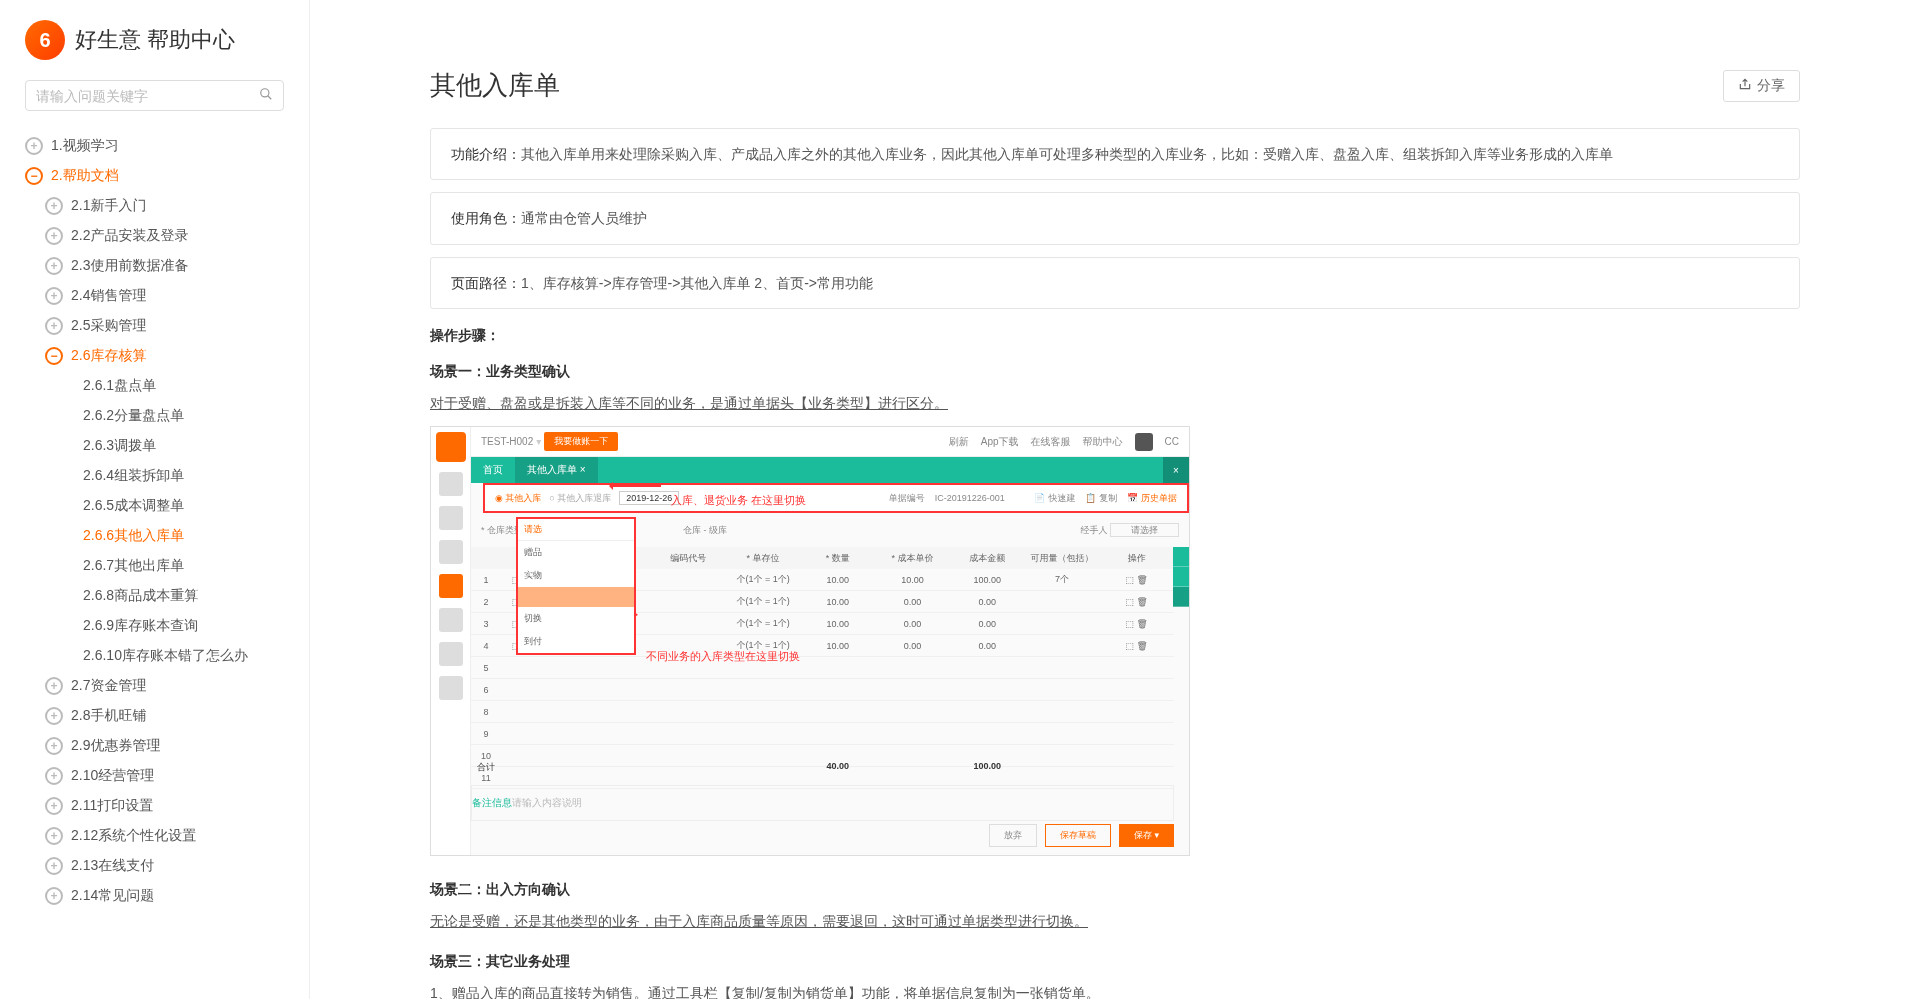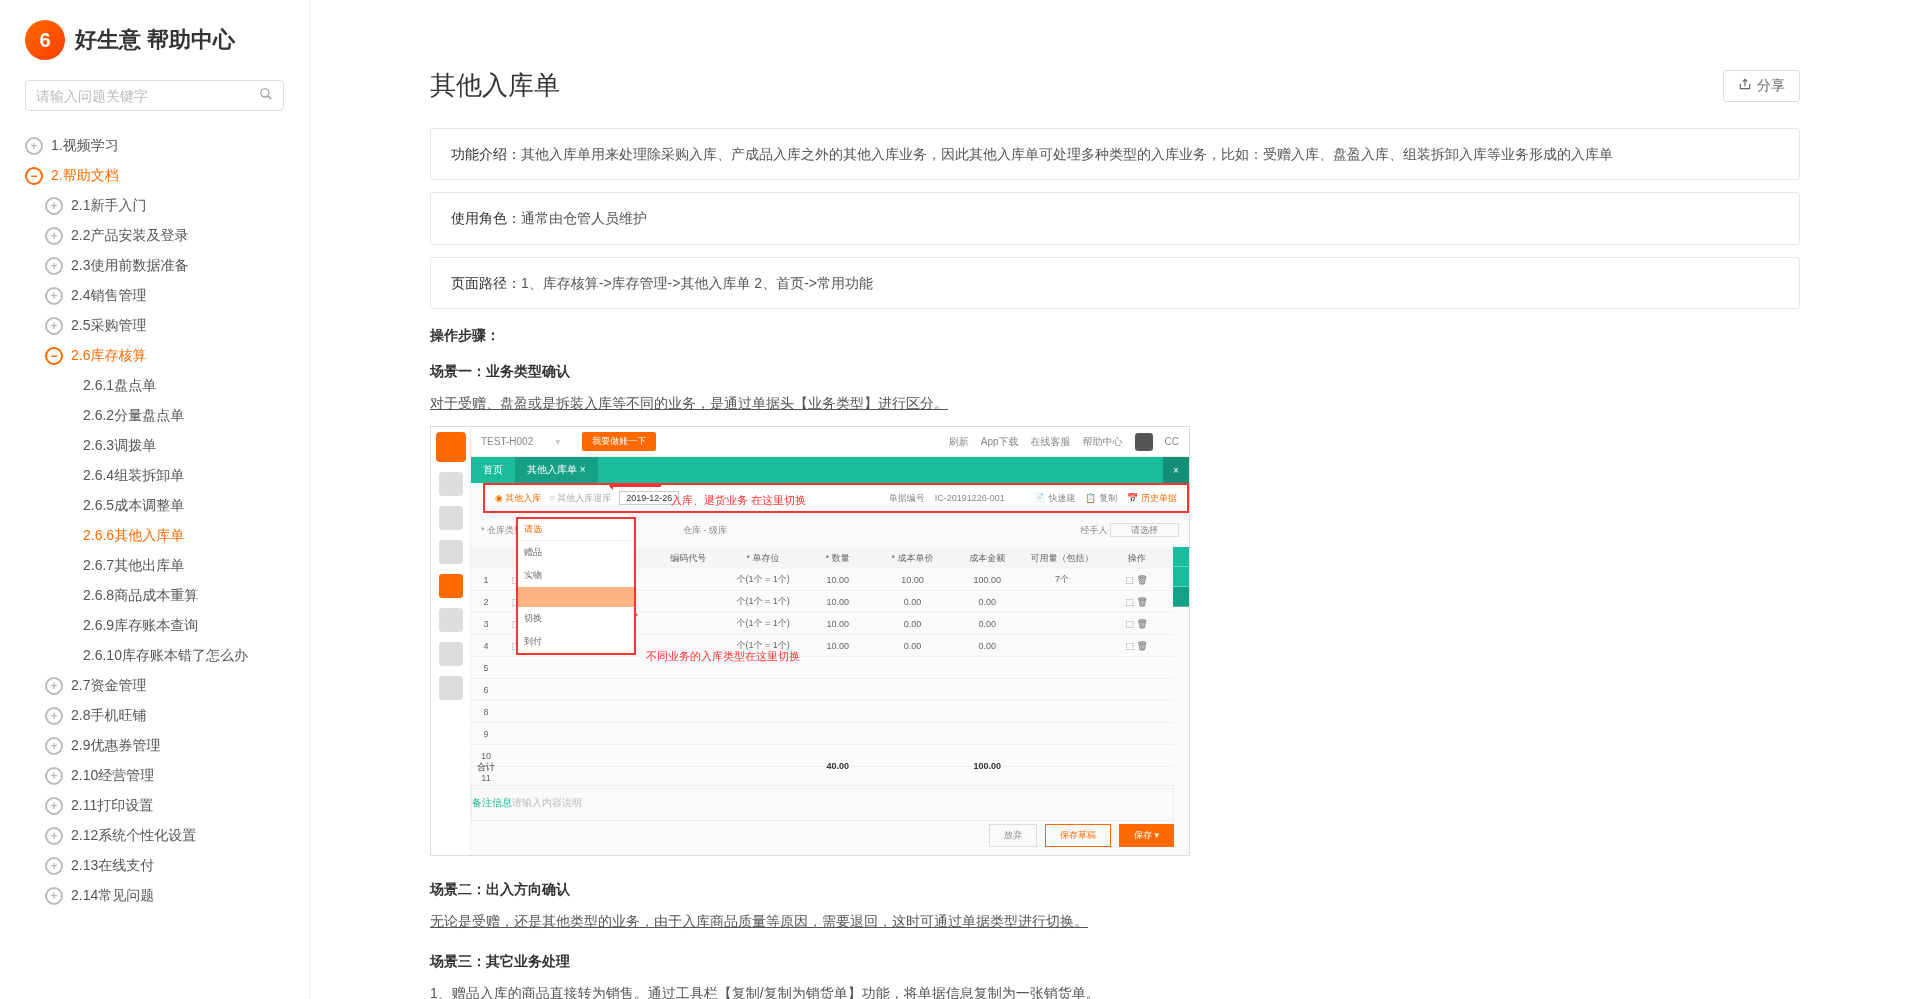--- a/index.html
+++ b/index.html
@@ -1,21 +1,21 @@
 <!DOCTYPE html>
 <html><head>
 <meta charset="utf-8">
 <style>
 * { margin: 0; padding: 0; box-sizing: border-box; }
 body { font-family: "Microsoft YaHei", Arial, sans-serif; font-size: 14px; color: #333; background: #fff; }
 .container { display: flex; width: 1920px; }
 .sidebar { width: 310px; padding: 20px 25px; border-right: 1px solid #eee; flex-shrink: 0; }
 .logo-row { display: flex; align-items: center; gap: 10px; margin-bottom: 20px; }
 .logo-circle { width: 40px; height: 40px; border-radius: 50%; background: linear-gradient(135deg, #ff6a00, #ff3d00); display: flex; align-items: center; justify-content: center; color: #fff; font-weight: bold; font-size: 20px; }
-.logo-text { font-size: 22px; font-weight: 700; color: #333; }
+.logo-text { font-size: 22px; font-weight: 400; color: #333; }
 .search-box { display: flex; align-items: center; border: 1px solid #ddd; border-radius: 4px; padding: 6px 10px; margin-bottom: 20px; }
 .search-box input { border: none; outline: none; flex: 1; font-size: 14px; color: #333; }
 .search-box input::placeholder { color: #bbb; }
 .search-icon { color: #999; font-size: 14px; }
 .nav-list { list-style: none; }
 .nav-item { display: flex; align-items: center; padding: 6px 0; cursor: pointer; color: #555; }
 .nav-item.active { color: #ff6a00; }
 .nav-icon { width: 18px; height: 18px; margin-right: 8px; display: inline-flex; align-items: center; justify-content: center; }
 .plus-icon::before { content: "+"; color: #bbb; font-size: 16px; font-weight: bold; border: 2px solid #bbb; border-radius: 50%; width: 14px; height: 14px; display: inline-flex; align-items: center; justify-content: center; line-height: 1; font-size: 12px; }
 .minus-icon::before { content: "−"; color: #ff6a00; font-size: 16px; font-weight: bold; border: 2px solid #ff6a00; border-radius: 50%; width: 14px; height: 14px; display: inline-flex; align-items: center; justify-content: center; line-height: 1; font-size: 12px; }
@@ -30,21 +30,21 @@
 .info-label { font-weight: 500; color: #333; }
 .section-heading { font-weight: bold; margin: 18px 0 10px; color: #333; }
 .body-text { margin: 10px 0; line-height: 1.8; color: #555; text-decoration: underline; }
 .screenshot-img { width: 760px; height: 430px; border: 1px solid #ddd; margin: 10px 0 25px; position: relative; background: #fafafa; overflow: hidden; }
 
 .ss-sidebar { position: absolute; left: 0; top: 0; bottom: 0; width: 40px; background: #fff; border-right: 1px solid #eee; }
 .ss-sidebar-logo { width: 30px; height: 30px; margin: 5px auto; background: #ff6a00; border-radius: 4px; }
 .ss-sidebar-item { width: 24px; height: 24px; margin: 10px auto; background: #ddd; border-radius: 3px; }
 .ss-sidebar-item.on { background: #ff6a00; }
 .ss-header { position: absolute; left: 40px; right: 0; top: 0; height: 30px; background: #fff; border-bottom: 1px solid #eee; display: flex; align-items: center; padding: 0 10px; justify-content: space-between; font-size: 10px; color: #888; }
-.ss-header-left { display: flex; gap: 22px; align-items: center; }
+.ss-header-left { display: flex; gap: 3px; align-items: center; }
 .ss-header-btn { background: #ff6a00; color: #fff; padding: 3px 10px; border-radius: 2px; font-size: 9px; }
 .ss-header-right { display: flex; gap: 12px; align-items: center; }
 .ss-avatar { width: 18px; height: 18px; background: #555; border-radius: 3px; }
 .ss-tabs { position: absolute; left: 40px; right: 0; top: 30px; height: 26px; background: #1abc9c; display: flex; align-items: center; font-size: 10px; }
 .ss-tab { padding: 0 12px; color: #fff; height: 100%; display: flex; align-items: center; }
 .ss-tab.active { background: #16a085; }
 .ss-tab-close { position: absolute; right: 0; width: 26px; height: 26px; background: #148f77; color: #fff; display: flex; align-items: center; justify-content: center; }
 .ss-toolbar { position: absolute; left: 52px; right: 0; top: 56px; height: 30px; border: 2px solid #ff3333; display: flex; align-items: center; padding: 4px 10px; font-size: 9px; background: #fff; justify-content: space-between; }
 .ss-toolbar-left { display: flex; gap: 8px; align-items: center; }
 .ss-radio-on { color: #ff6a00; }

